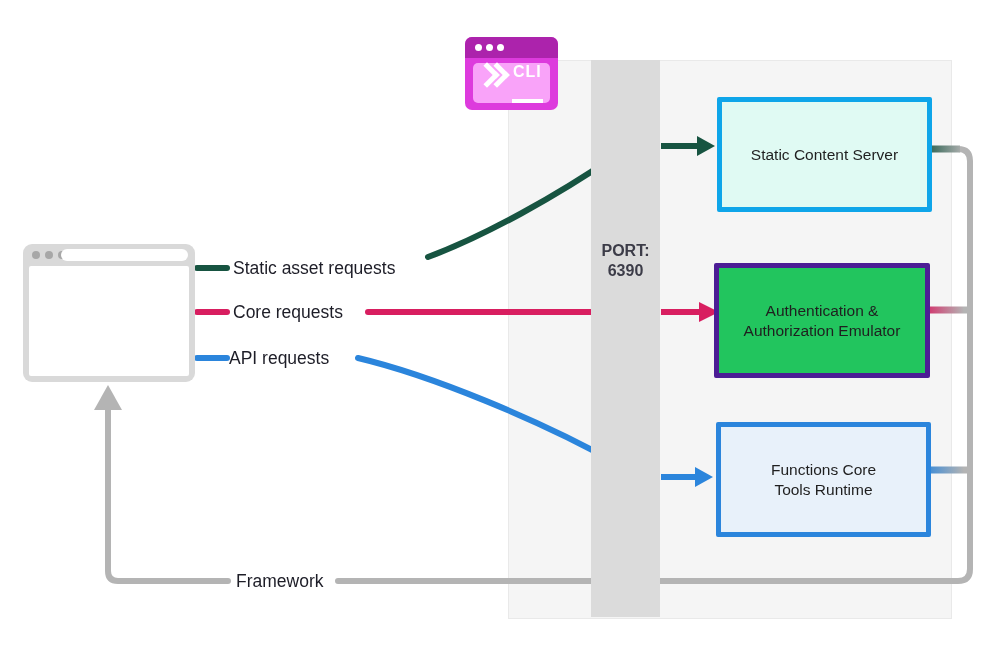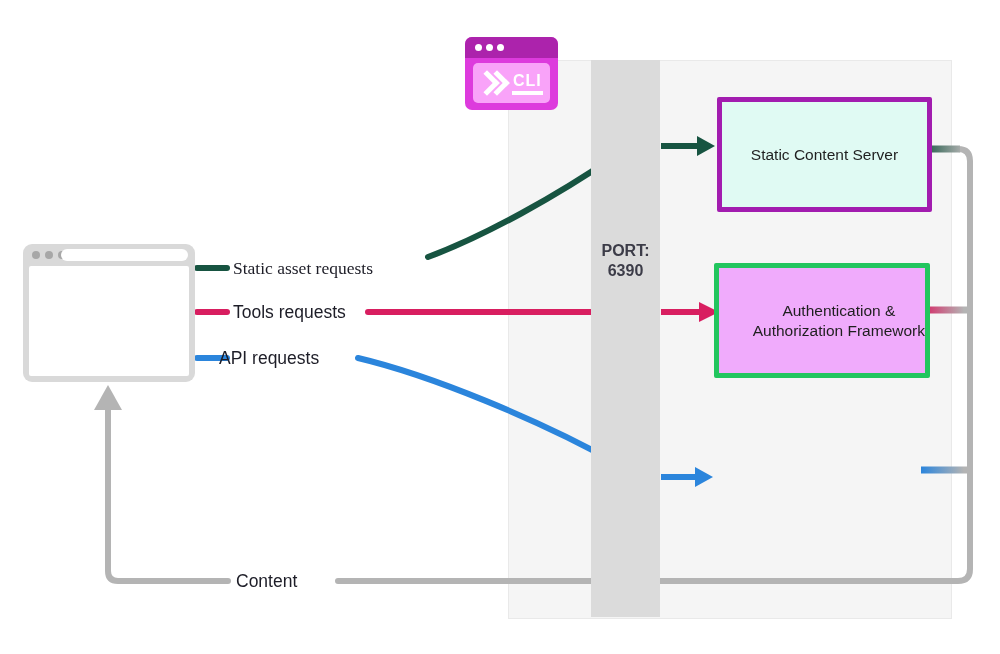--- a/index.html
+++ b/index.html
@@ -14,40 +14,40 @@
   .portlabel{position:absolute;left:586px;top:241px;width:79px;z-index:4;text-align:center;
              font-weight:bold;font-size:16px;line-height:20px;color:#3c3c48;}
   svg.front{position:absolute;left:0;top:0;z-index:5;}
 
   
   .flowlabel{position:absolute;z-index:8;font-size:17.5px;line-height:22px;color:#1d1d27;white-space:nowrap;}
 
   
   .sbox{position:absolute;z-index:6;display:flex;align-items:center;justify-content:center;
         text-align:center;font-size:15.5px;line-height:20px;color:#1f1f1f;border-radius:2px;}
-  .sbox.green{left:717px;top:97px;width:205px;height:105px;border:5px solid #a21caf;background:#e0faf3;}
-  .sbox.pink{left:714px;top:263px;width:206px;height:105px;border:5px solid #22c55e;background:#f0abfc;justify-content:flex-end;}
+  .sbox.green{left:717px;top:97px;width:205px;height:105px;border:5px solid #0ea5e9;background:#e0faf3;}
+  .sbox.pink{left:714px;top:263px;width:206px;height:105px;border:5px solid #4c1d95;background:#22c55e;}
   .sbox.blue{left:716px;top:422px;width:205px;height:105px;border:5px solid #2b85dc;background:#e8f1fa;}
 
   
   .browser{position:absolute;left:23px;top:244px;width:172px;height:138px;background:#d9d9d9;
            border-radius:9px;z-index:7;}
   .browser .dot{position:absolute;width:8px;height:8px;border-radius:50%;background:#a7a7a7;top:7px;}
   .browser .d1{left:9px;} .browser .d2{left:22px;} .browser .d3{left:35px;}
   .browser .addr{position:absolute;left:38px;top:5px;width:127px;height:12px;background:#ffffff;border-radius:6px;}
   .browser .content{position:absolute;left:6px;top:22px;width:160px;height:110px;background:#ffffff;border-radius:2px;}
 
   
   .cli{position:absolute;left:465px;top:37px;width:93px;height:73px;background:#dd3bdd;
        border-radius:7px;z-index:7;overflow:hidden;}
   .cli .titlebar{position:absolute;left:0;top:0;width:100%;height:21px;background:#ac23ac;}
   .cli .dot{position:absolute;width:7px;height:7px;border-radius:50%;background:#ffffff;top:7px;}
   .cli .d1{left:10px;} .cli .d2{left:21px;} .cli .d3{left:32px;}
   .cli .inner{position:absolute;left:8px;top:26px;width:77px;height:40px;background:#f9a3f9;border-radius:5px;
-              display:flex;align-items:center;}
+              display:flex;}
   .cli .chevwrap{position:relative;width:32px;height:24px;margin-left:5px;}
   .cli .chev{position:absolute;top:3px;width:13px;height:13px;border-top:5px solid #ffffff;
              border-right:5px solid #ffffff;transform:rotate(45deg);}
   .cli .c1{left:0px;} .cli .c2{left:10px;}
   .cli .clitext{font-weight:bold;font-size:16px;color:#ffffff;border-bottom:4px solid #ffffff;
                 padding:0 1px 1px 1px;margin-left:2px;letter-spacing:1px;}
 </style>
 </head>
 <body>
 
@@ -105,21 +105,27 @@
   </svg>
 
   <div class="sbox green">
     <div>
       <div>Static Content Server</div>
     </div>
   </div>
   <div class="sbox pink">
     <div>
       <div>Authentication &amp;</div>
-      <div>Authorization Framework</div>
+      <div>Authorization Emulator</div>
+    </div>
+  </div>
+  <div class="sbox blue">
+    <div>
+      <div>Functions Core</div>
+      <div>Tools Runtime</div>
     </div>
   </div>
 
   <div class="browser">
     <span class="dot d1"></span>
     <span class="dot d2"></span>
     <span class="dot d3"></span>
     <div class="addr"></div>
     <div class="content"></div>
   </div>
@@ -132,18 +138,18 @@
     </div>
     <div class="inner">
       <span class="chevwrap">
         <span class="chev c1"></span>
         <span class="chev c2"></span>
       </span>
       <span class="clitext">CLI</span>
     </div>
   </div>
 
-  <div class="flowlabel" style="left:233px;top:257px;font-family:Liberation Serif, serif;">Static asset requests</div>
-  <div class="flowlabel" style="left:233px;top:301px;">Tools requests</div>
-  <div class="flowlabel" style="left:219px;top:347px;">API requests</div>
-  <div class="flowlabel" style="left:236px;top:570px;">Content</div>
+  <div class="flowlabel" style="left:233px;top:257px;">Static asset requests</div>
+  <div class="flowlabel" style="left:233px;top:301px;">Core requests</div>
+  <div class="flowlabel" style="left:229px;top:347px;">API requests</div>
+  <div class="flowlabel" style="left:236px;top:570px;">Framework</div>
 
 </div>
 
 </body></html>

